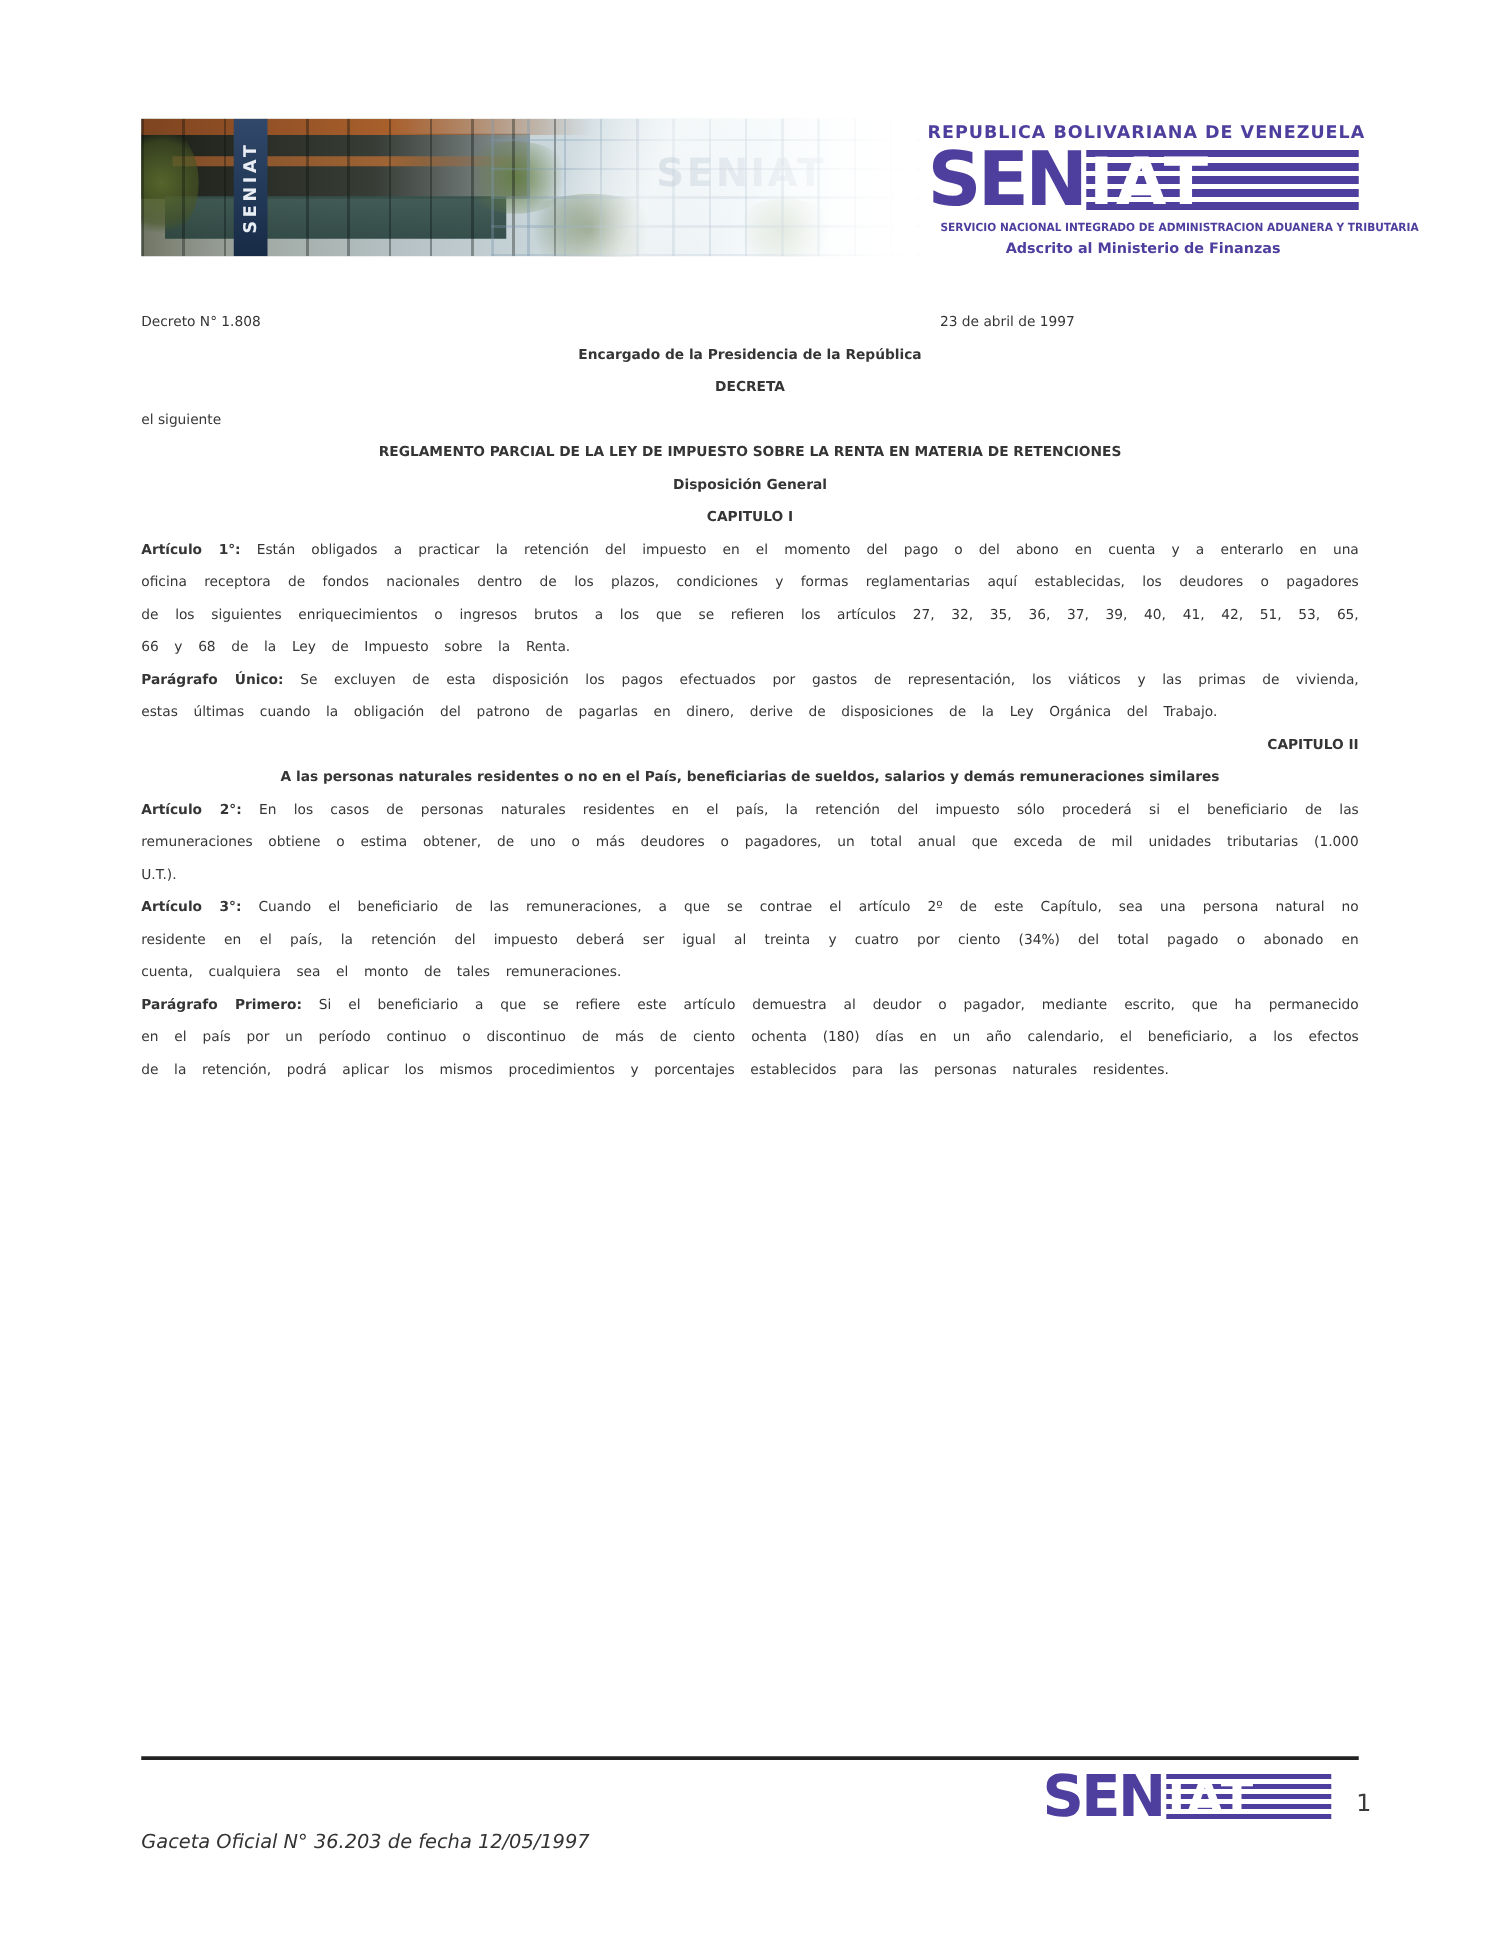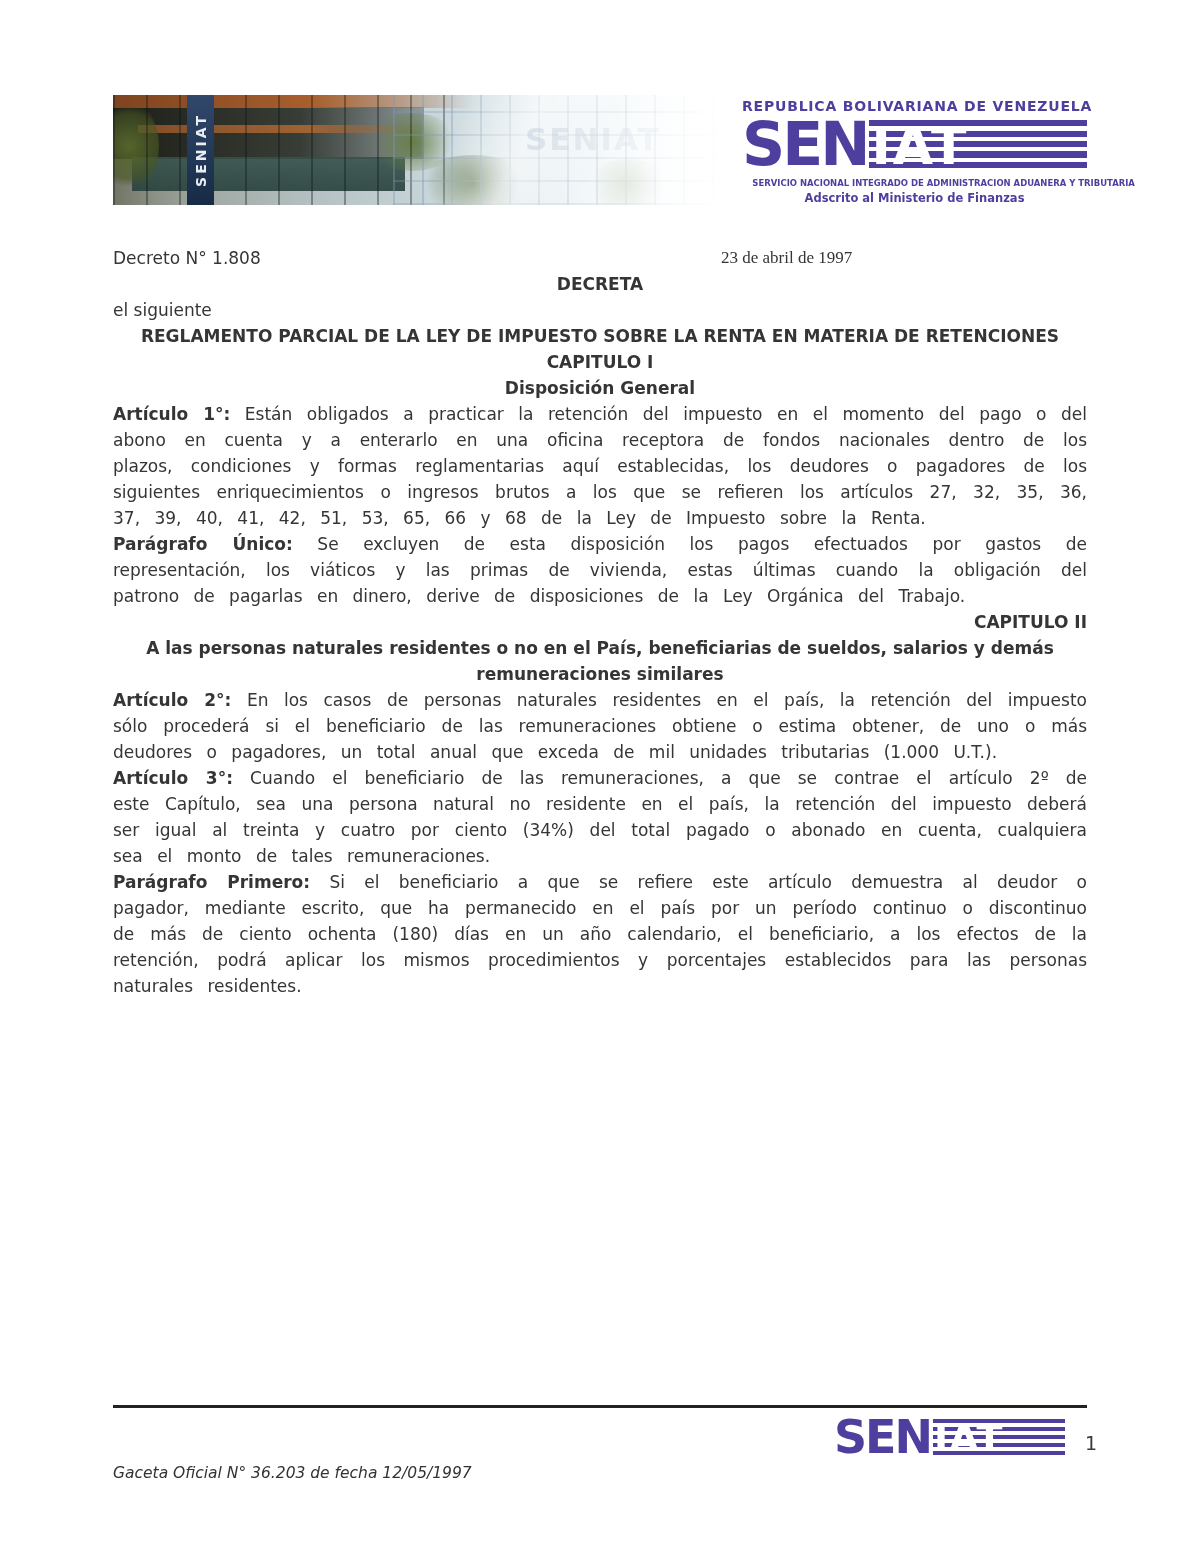--- a/index.html
+++ b/index.html
@@ -38,27 +38,27 @@
   .country { font-size: 14px; font-weight: bold; letter-spacing: .8px; white-space: nowrap; }
   .wordmark { display: flex; align-items: flex-start; margin-top: 3px; height: 56px; }
   .sen { font-size: 60px; line-height: 54px; font-weight: bold; letter-spacing: -3px; }
   .stripes { position: relative; flex: 1; height: 52px; margin-top: 3px; margin-left: 2px;
              background: repeating-linear-gradient(to bottom, currentColor 0 6px, #ffffff 6px 10.5px); }
   .stripes .iat { position: absolute; left: 2px; top: 1px; color: #ffffff; font-weight: bold; font-size: 52px; line-height: 50px; letter-spacing: 2px; }
   .logo-sub { font-size: 9px; font-weight: bold; margin-top: 5px; white-space: nowrap; transform: scaleX(.94); transform-origin: center; }
   .logo-tag { font-size: 11.5px; font-weight: bold; margin-top: 3px; }
 
   
-  .content { position: absolute; top: 245px; left: 113px; width: 974px; font-size: 17px; line-height: 26px; }
+  .content { position: absolute; top: 245px; left: 113px; width: 974px; font-size: 11px; line-height: 26px; }
   .content p { margin: 0; }
   .just { text-align: justify; word-spacing: 9px; }
   .ctr { text-align: center; }
   .b { font-weight: bold; }
   .decreto-row { position: relative; height: 26px; }
-  .decree-date { position: absolute; left: 608px; top: 0; font-family: Liberation Serif, serif; }
+  .decree-date { position: absolute; left: 639px; top: 0; }
 
   .mt-names { margin-top: 20px; }
   .mt-preamble { margin-top: 22px; }
   .mt-decreta { margin-top: 22px; }
   .mt-leadin { margin-top: 44px; }
   .mt-title { margin-top: 20px; }
   .mt-cap1 { margin-top: 20px; }
   .mt-art1 { margin-top: 20px; }
   .mt-parunico { margin-top: 18px; }
   .mt-cap2 { margin-top: 12px; text-align: right; }
@@ -117,30 +117,31 @@
     </div>
   </div>
 
   <div class="content">
 
     <p class="decreto-row">
       <span>Decreto N° 1.808</span>
       <span class="decree-date">23 de abril de 1997</span>
     </p>
 
+    <p class="ctr b">Encargado de la Presidencia de la República</p>
 
 
     <p class="ctr b mt-decreta">DECRETA</p>
 
     <p class="mt-leadin">el siguiente</p>
 
     <p class="ctr b mt-title">REGLAMENTO PARCIAL DE LA LEY DE IMPUESTO SOBRE LA RENTA EN MATERIA DE RETENCIONES</p>
 
+    <p class="ctr b">Disposición General</p>
     <p class="ctr b mt-cap1">CAPITULO I</p>
-    <p class="ctr b">Disposición General</p>
 
     <p class="just mt-art1">
       <span class="b">Artículo 1°:</span>
       <span>Están obligados a practicar la retención del impuesto en el momento del pago o del abono en cuenta y a enterarlo en una oficina receptora de fondos nacionales dentro de los plazos, condiciones y formas reglamentarias aquí establecidas, los deudores o pagadores de los siguientes enriquecimientos o ingresos brutos a los que se refieren los artículos 27, 32, 35, 36, 37, 39, 40, 41, 42, 51, 53, 65, 66 y 68 de la Ley de Impuesto sobre la Renta.</span>
     </p>
 
     <p class="just mt-parunico">
       <span class="b">Parágrafo Único:</span>
       <span>Se excluyen de esta disposición los pagos efectuados por gastos de representación, los viáticos y las primas de vivienda, estas últimas cuando la obligación del patrono de pagarlas en dinero, derive de disposiciones de la Ley Orgánica del Trabajo.</span>
     </p>

